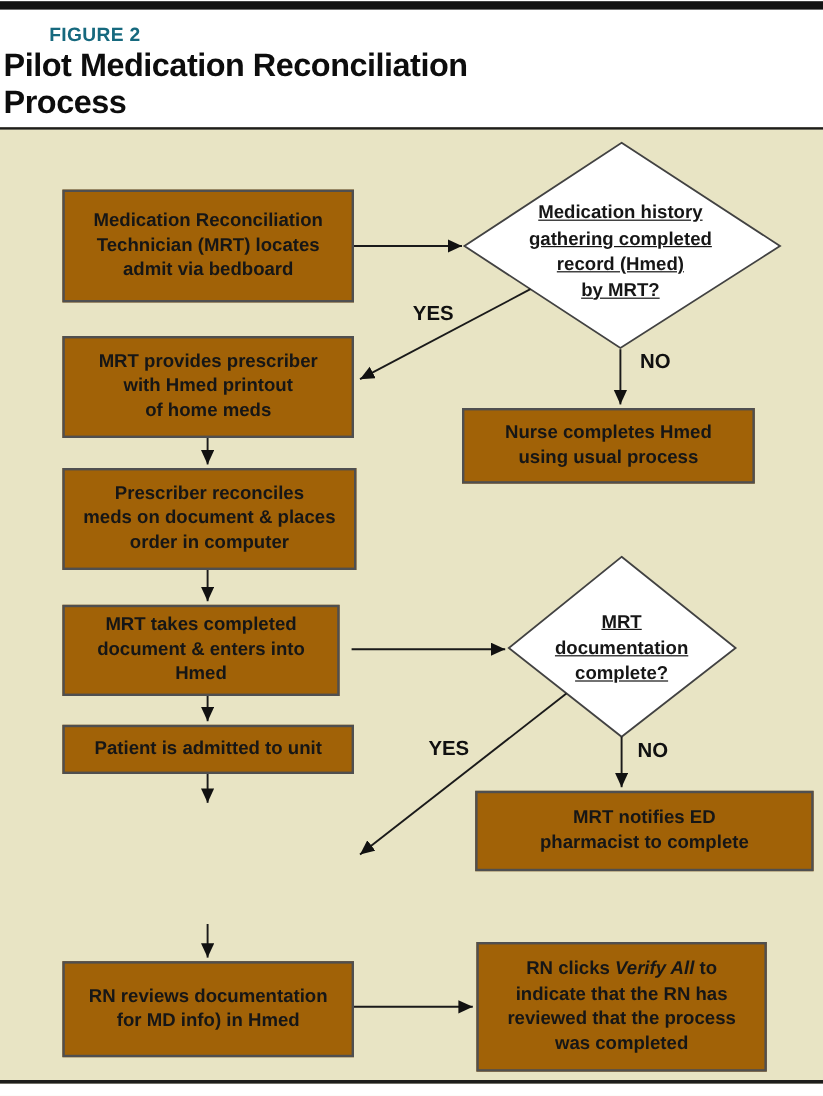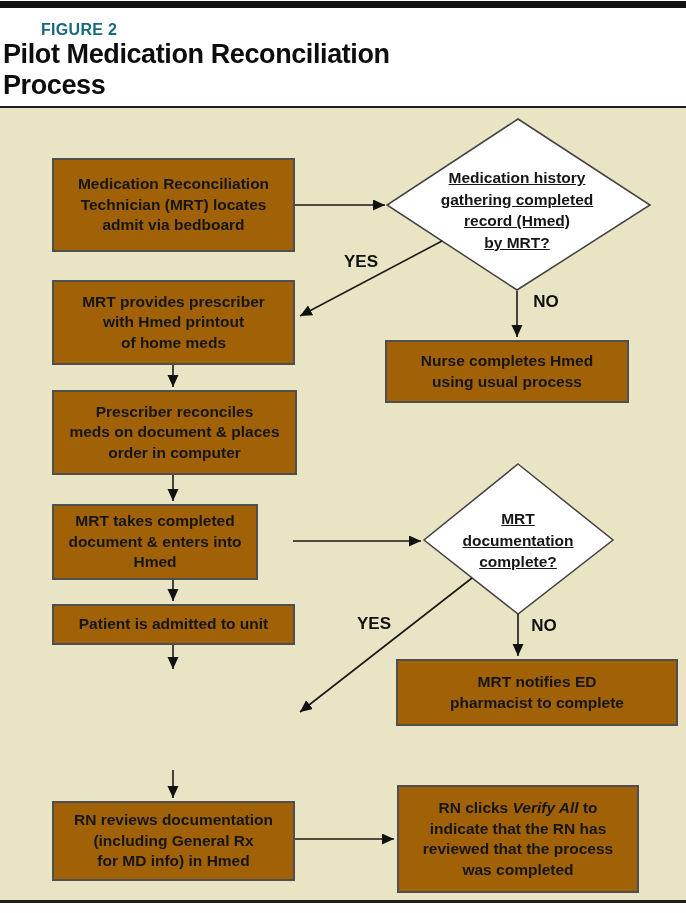--- a/index.html
+++ b/index.html
@@ -66,34 +66,33 @@
     <span>with Hmed printout</span>
     <span>of home meds</span>
   </div>
 
   <div class="node" style="left:52px;top:390px;width:245px;height:85px">
     <span>Prescriber reconciles</span>
     <span>meds on document &amp; places</span>
     <span>order in computer</span>
   </div>
 
-  <div class="node" style="left:52px;top:504px;width:206px;height:76px">
+  <div class="node" style="left:52px;top:504px;width:231px;height:76px">
     <span>MRT takes completed</span>
     <span>document &amp; enters into</span>
     <span>Hmed</span>
   </div>
 
   <div class="node" style="left:52px;top:604px;width:243px;height:41px">
     <span>Patient is admitted to unit</span>
   </div>
 
 
   <div class="node" style="left:52px;top:801px;width:243px;height:80px">
     <span>RN reviews documentation</span>
-    <span>(including General Rx</span>
     <span>for MD info) in Hmed</span>
   </div>
 
   <div class="node" style="left:385px;top:340px;width:244px;height:63px">
     <span>Nurse completes Hmed</span>
     <span>using usual process</span>
   </div>
 
   <div class="node" style="left:396px;top:659px;width:282px;height:67px">
     <span>MRT notifies ED</span>

